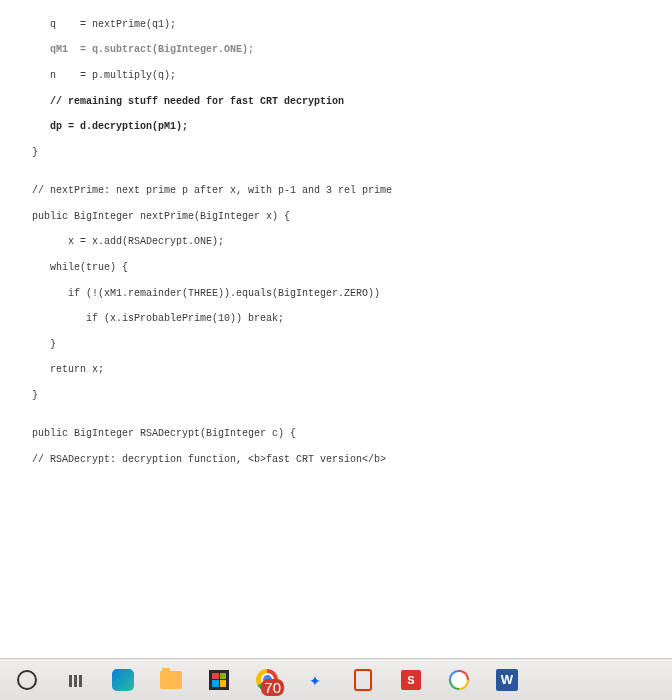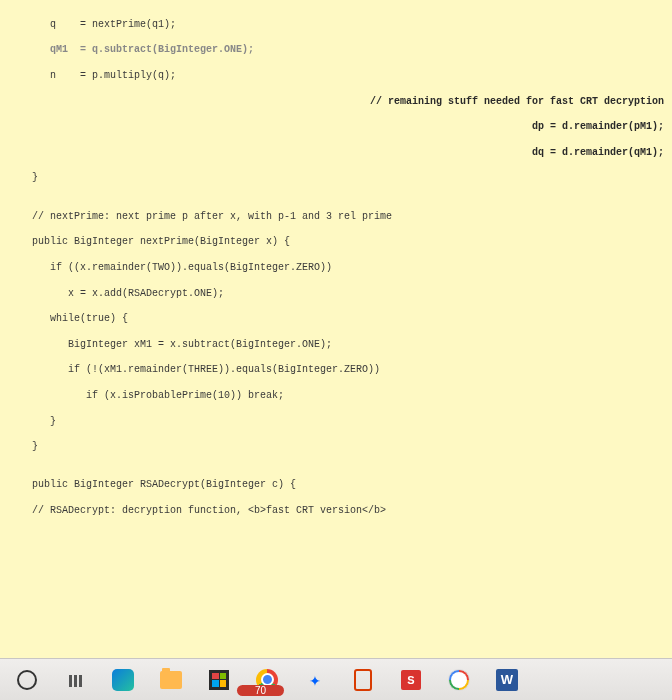--- a/index.html
+++ b/index.html
@@ -6,30 +6,30 @@
     body {
       width: 672px;
       height: 700px;
       background: #e8e6e4;
       font-family: 'Courier New', Consolas, monospace;
       font-size: 10px;
       overflow: hidden;
       position: relative;
     }
     .page {
-      background: #fef9c3;
+      background: #ffffff;
       padding: 6px 8px 0 8px;
       height: 658px;
       overflow: hidden;
       white-space: pre;
       color: #3a3a3a;
       line-height: 1.28;
     }
     .code-line { display: block; }
-    .bold { font-weight: bold; color: #2a2a2a; text-align: right; }
+    .bold { font-weight: bold; color: #2a2a2a; }
     .gray { color: #888; font-weight: bold; }
     .taskbar {
       position: absolute;
       bottom: 0; left: 0; right: 0;
       height: 42px;
       background: linear-gradient(#f0eeec, #e2e0de);
       border-top: 1px solid #c8c6c4;
       display: flex;
       align-items: center;
       padding: 0 14px;
@@ -45,49 +45,47 @@
     .taskview { display:flex; gap:2px; }
     .taskview span { width:3px; height:12px; background:#555; }
     .edge { background: linear-gradient(135deg,#0b7dda,#24c0a0); border-radius:5px; width:22px; height:22px; }
     .folder { width:22px; height:18px; background:#ffb94f; border-radius:2px; position:relative; }
     .folder::before { content:""; position:absolute; top:-3px; left:2px; width:8px; height:4px; background:#ffb94f; border-radius:1px; }
     .store { width:20px; height:20px; background:#2a2a2a; display:grid; grid-template-columns:1fr 1fr; grid-template-rows:1fr 1fr; gap:1px; padding:3px;}
     .store span { background:#e04444;}
     .chrome-badge { position:relative; }
     .chrome-ico { width:22px; height:22px; border-radius:50%; background:conic-gradient(#ea4335 0 120deg,#34a853 120deg 240deg,#fbbc05 240deg 360deg); display:flex;align-items:center;justify-content:center;}
     .chrome-ico::after { content:""; width:9px; height:9px; background:#4285f4; border:2px solid #fff; border-radius:50%; }
-    .badge { position:absolute; bottom:-3px; right:-4px; background:#cc3a2e; color:#fff; font-size:10px; border-radius:7px; padding:0 18px; font-family:sans-serif; }
+    .badge { position:absolute; bottom:-3px; right:-4px; background:#cc3a2e; color:#fff; font-size:15px; border-radius:7px; padding:0 3px; font-family:sans-serif; }
     .dropbox { color:#0061fe; font-size:19px; }
     .office { width:18px; height:22px; border:2px solid #d83b01; border-radius:3px; }
     .pdf { width:20px; height:20px; background:#d9332e; color:#fff; font-family:sans-serif; font-size:11px; font-weight:bold; display:flex; align-items:center; justify-content:center; border-radius:2px; }
     .g-ico { width:22px; height:22px; border-radius:50%; border:1px solid #ddd; background:#fff; display:flex; align-items:center; justify-content:center; font-family:sans-serif; font-weight:bold; font-size:13px; background:conic-gradient(#ea4335 0 90deg,#fbbc05 90deg 180deg,#34a853 180deg 270deg,#4285f4 270deg 360deg); }
     .g-ico span { background:#fff; width:16px; height:16px; border-radius:50%; display:flex; align-items:center; justify-content:center; color:#4285f4; }
     .word { width:22px; height:22px; background:#2b579a; color:#fff; font-family:sans-serif; font-weight:bold; font-size:13px; display:flex; align-items:center; justify-content:center; border-radius:2px;}
   </style>
 </head>
 <body>
 
 <div class="page">
 <span class="code-line">       q    = nextPrime(q1);</span>
 <span class="code-line gray">       qM1  = q.subtract(BigInteger.ONE);</span>
 <span class="code-line">       n    = p.multiply(q);</span>
 <span class="code-line bold">       // remaining stuff needed for fast CRT decryption</span>
-<span class="code-line bold">       dp = d.remainder(pM1);</span>
-<span class="code-line bold">       dq = d.remainder(qM1);</span>
+<span class="code-line bold">       dp = d.decryption(pM1);</span>
 <span class="code-line">    }</span>
 <span class="code-line"></span>
 <span class="code-line">    // nextPrime: next prime p after x, with p-1 and 3 rel prime</span>
 <span class="code-line">    public BigInteger nextPrime(BigInteger x) {</span>
-<span class="code-line">       if ((x.remainder(TWO)).equals(BigInteger.ZERO))</span>
 <span class="code-line">          x = x.add(RSADecrypt.ONE);</span>
 <span class="code-line">       while(true) {</span>
-<span class="code-line">          BigInteger xM1 = x.subtract(BigInteger.ONE);</span>
 <span class="code-line">          if (!(xM1.remainder(THREE)).equals(BigInteger.ZERO))</span>
 <span class="code-line">             if (x.isProbablePrime(10)) break;</span>
 <span class="code-line">       }</span>
+<span class="code-line">       return x;</span>
 <span class="code-line">    }</span>
 <span class="code-line"></span>
 <span class="code-line">    public BigInteger RSADecrypt(BigInteger c) {</span>
 <span class="code-line">    // RSADecrypt: decryption function, &lt;b&gt;fast CRT version&lt;/b&gt;</span>
 <span class="code-line"></span>
 
 
 
 
 

